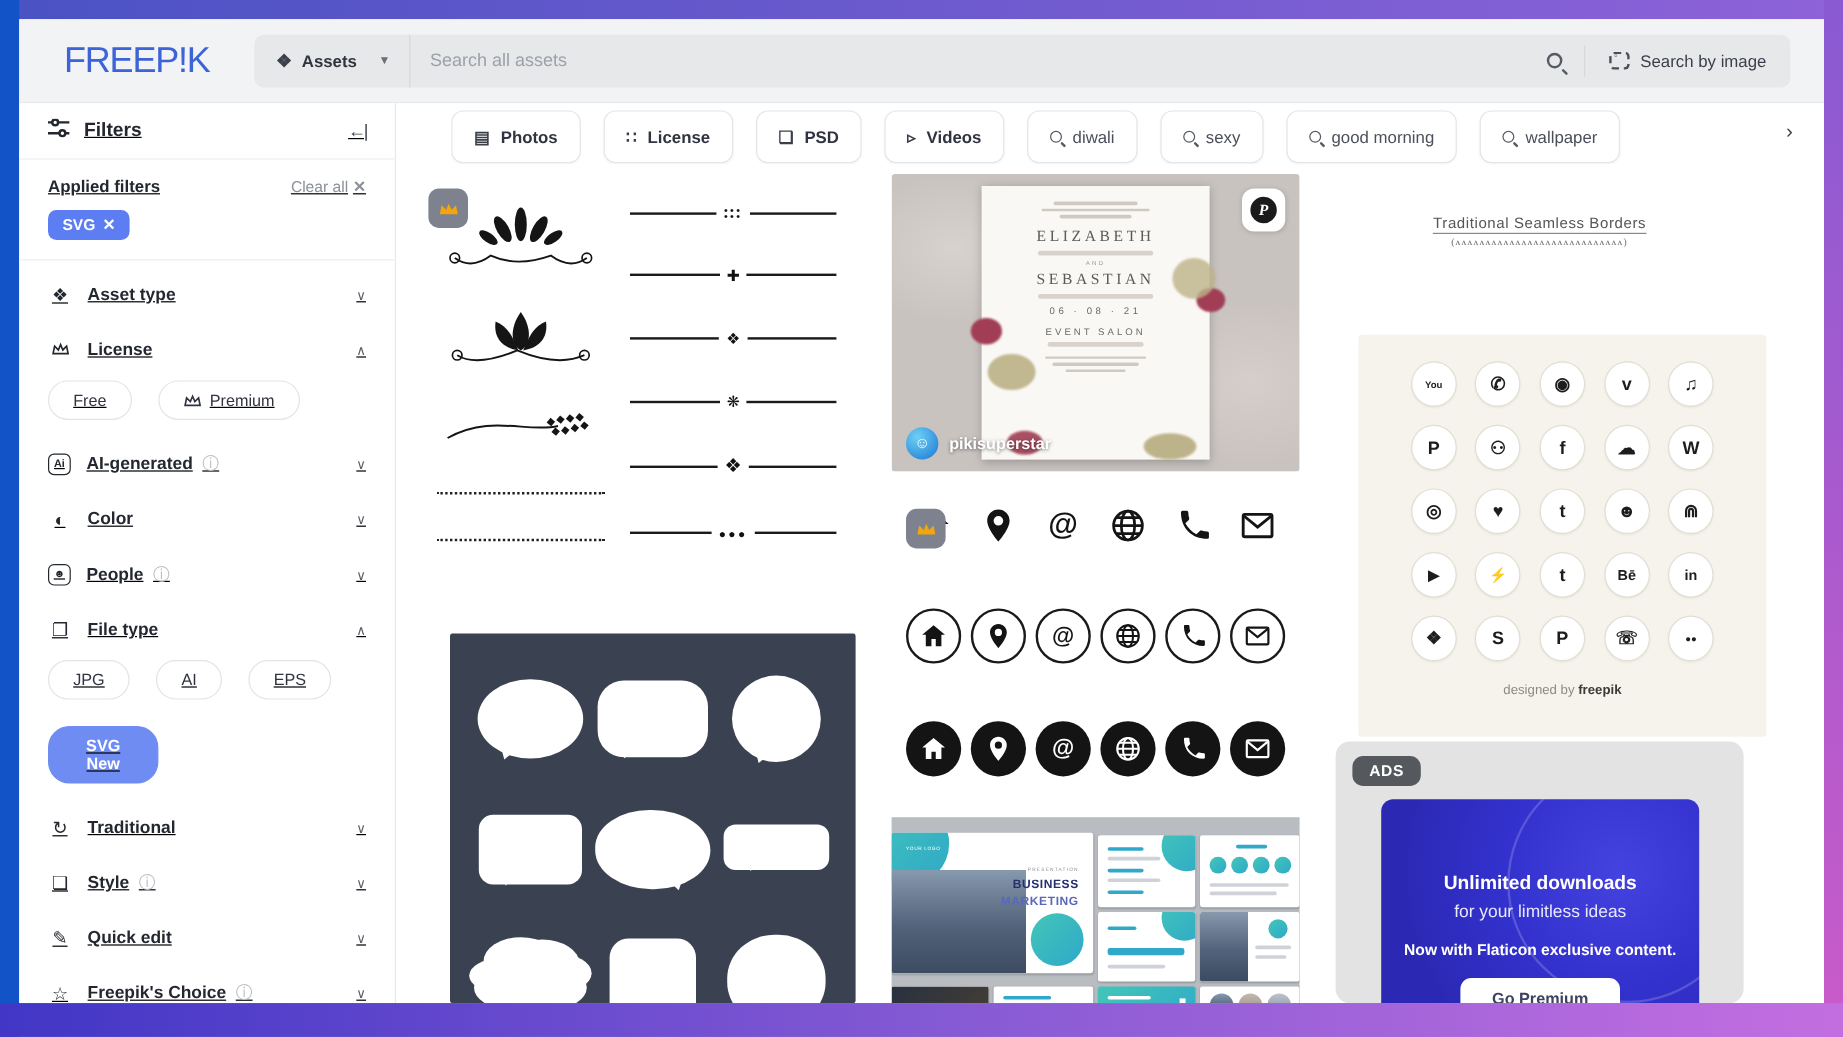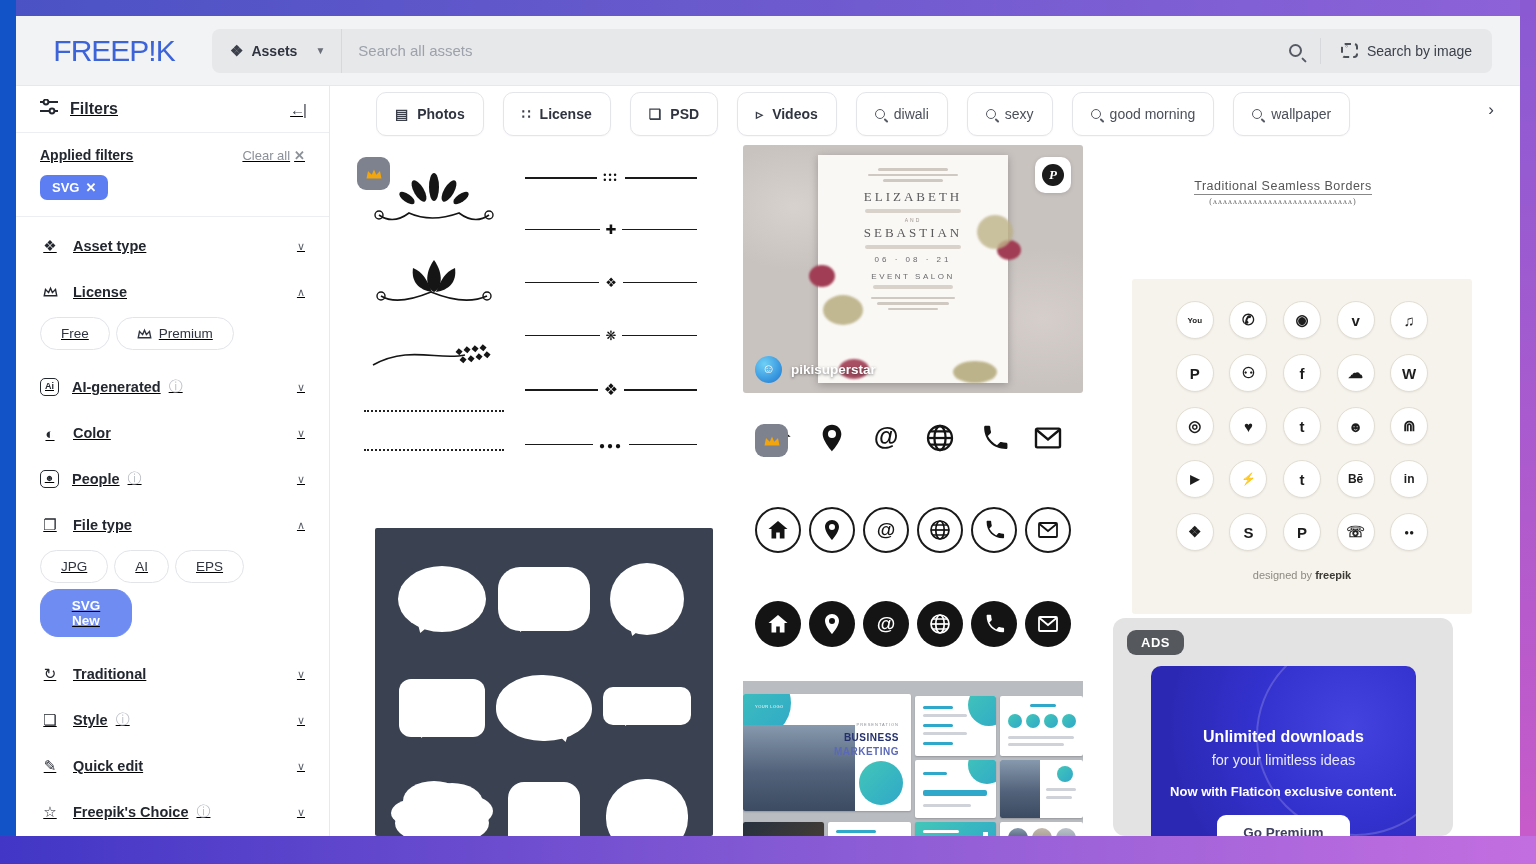--- a/index.html
+++ b/index.html
@@ -40,21 +40,21 @@
   .clear-all { font-size:13px; color:#8b9099; cursor:pointer; }
   .clear-all .x { margin-left:4px; font-weight:700; }
   .chip-svg { display:inline-flex; align-items:center; gap:6px; margin-top:12px; background:#5d7ef2; color:#fff; font-size:13px; font-weight:600; padding:5px 12px; border-radius:7px; cursor:pointer; }
   .sections { padding:6px 0; }
   .s-row { height:46px; display:flex; align-items:center; padding:0 24px; cursor:pointer; }
   .s-ic { width:20px; margin-right:13px; font-size:15px; color:#23272f; text-align:center; flex:0 0 auto; }
   .s-ic.boxed { font-size:9px; font-weight:700; border:1.8px solid #23272f; border-radius:5px; width:19px; height:18px; line-height:15px; }
   .s-label { font-size:14.5px; font-weight:700; color:#23272f; }
   .s-info { margin-left:8px; color:#b8bcc4; font-size:14px; }
   .s-chev { margin-left:auto; color:#595e68; font-size:11px; }
-  .s-buttons { padding:2px 24px 14px; display:flex; gap:6px; flex-wrap:wrap; }
+  .s-buttons { padding:2px 24px 14px; display:flex; gap:22px; flex-wrap:wrap; }
   .pill-btn { border:1px solid #e2e4e8; background:#fff; border-radius:18px; padding:8px 20px; font-size:13.5px; color:#2f3440; cursor:pointer; display:inline-flex; align-items:center; gap:7px; font-family:"Liberation Sans", sans-serif; }
   .pill-btn.sel { background:#6f8cf3; border-color:#6f8cf3; color:#fff; font-weight:600; }
   .crown-svg { display:inline-block; }
 
   
   .main { position:absolute; left:314px; top:70px; width:1190px; height:750px; background:#fff; }
   .chips-row { position:absolute; left:46px; top:4px; right:64px; height:47px; display:flex; gap:19px; overflow:hidden; align-items:center; }
   .chip { flex:0 0 auto; height:44px; display:inline-flex; align-items:center; gap:9px; border:1px solid #e4e5e9; border-radius:10px; background:#fff; padding:0 18px; font-size:14px; cursor:pointer; box-shadow:0 1px 2px rgba(0,0,0,.03); }
   .chip.asset { font-weight:700; color:#2f3440; }
   .chip.searchy { color:#4a4f5a; }

